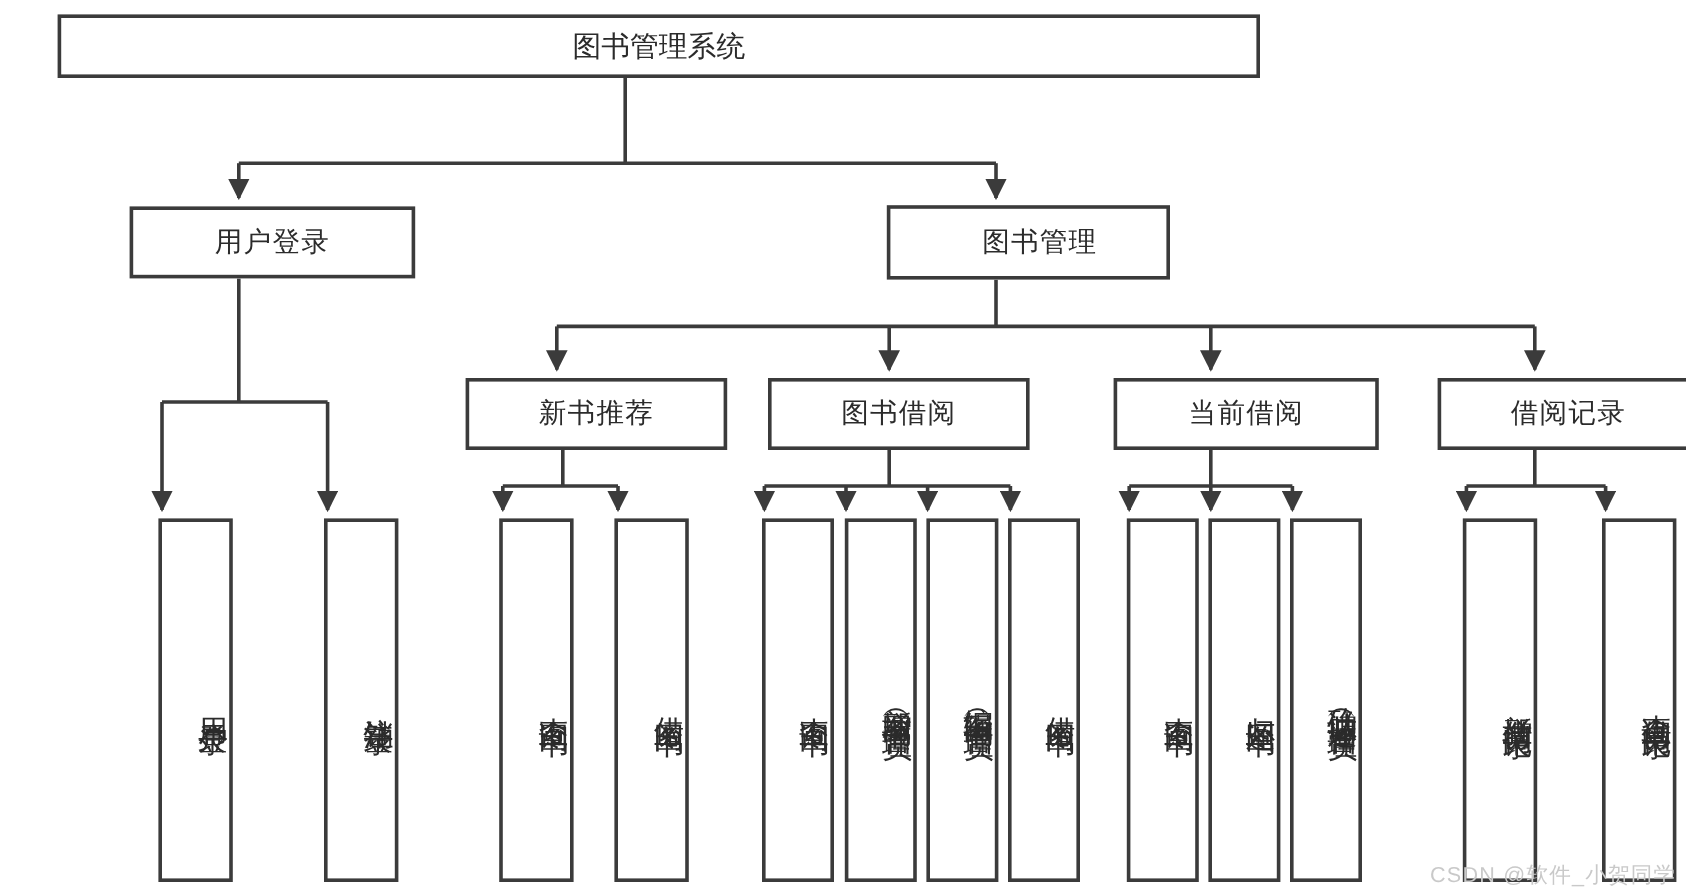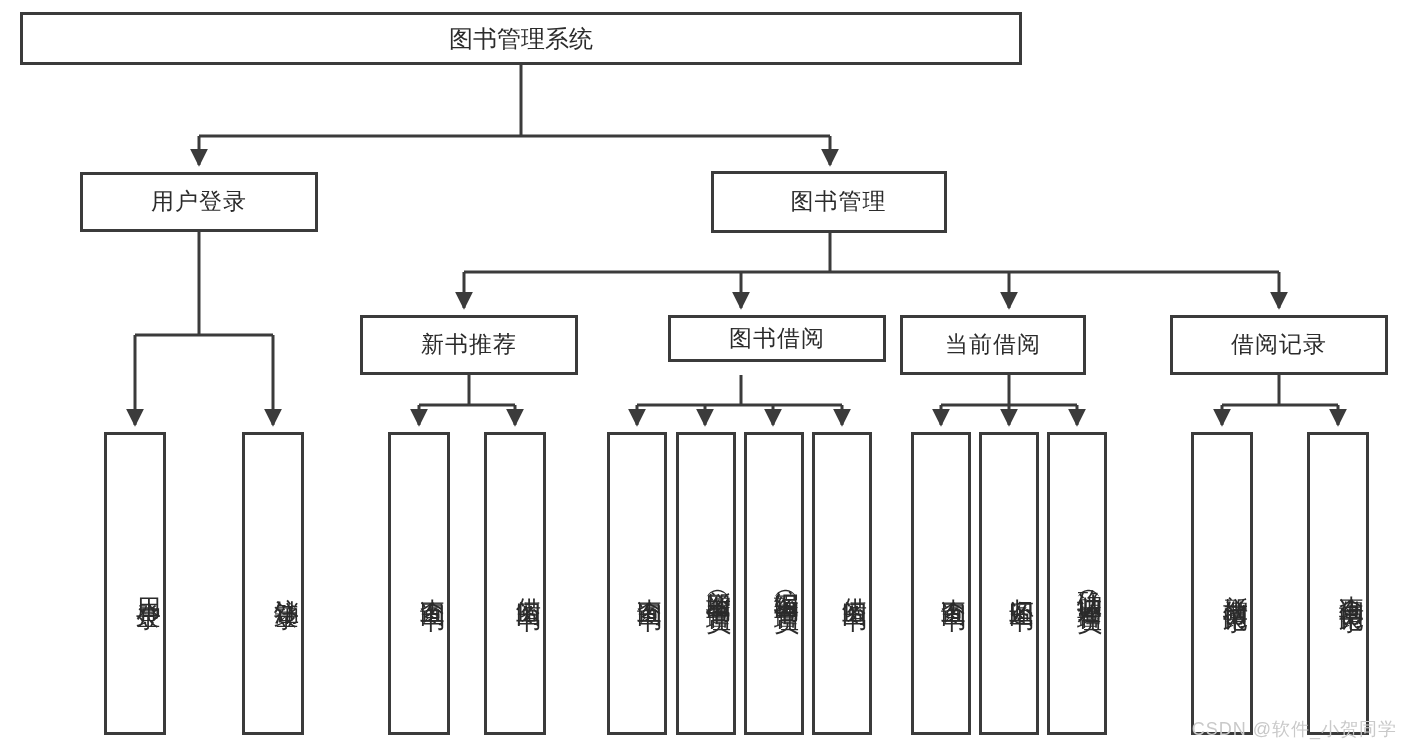--- a/index.html
+++ b/index.html
@@ -29,20 +29,21 @@
   .node {
     position: absolute;
     box-sizing: border-box;
     border: 3px solid #3b3b3b;
     background: #ffffff;
     display: flex;
     align-items: center;
     justify-content: center;
     color: #2b2b2b;
     text-align: center;
+    margin-left: 28px;
   }
   .node-h {
     font-size: 23px;
     letter-spacing: 1px;
     line-height: 1.2;
   }
   .node-root {
     font-size: 24px;
   }
   .node-leaf {
@@ -120,22 +121,22 @@
       <path d="M 1338 405 L 1338 425" marker-end="url(#arrow)"></path>
     </g>
   </svg>
 
   <div class="node node-root" style="left:20px; top:12px; width:1002px; height:53px;">图书管理系统</div>
 
   <div class="node node-h" style="left:80px; top:172px; width:238px; height:60px;">用户登录</div>
   <div class="node node-h" style="left:711px; top:171px; width:236px; height:62px;padding-left:19px;">图书管理</div>
 
   <div class="node node-h" style="left:360px; top:315px; width:218px; height:60px;text-align:center;">新书推荐</div>
-  <div class="node node-h" style="left:668px; top:315px; width:218px; height:47px;">图书借阅</div>
-  <div class="node node-h" style="left:900px; top:315px; width:186px; height:60px;">当前借阅</div>
+  <div class="node node-h" style="left:612px; top:315px; width:218px; height:60px;">图书借阅</div>
+  <div class="node node-h" style="left:900px; top:315px; width:221px; height:60px;">当前借阅</div>
   <div class="node node-h" style="left:1170px; top:315px; width:218px; height:60px;">借阅记录</div>
 
   <div class="node node-leaf" style="left:104px; top:432px; width:62px; height:303px;">用户登录</div>
   <div class="node node-leaf" style="left:242px; top:432px; width:62px; height:303px;">注销登录</div>
 
   <div class="node node-leaf" style="left:388px; top:432px; width:62px; height:303px;">查询图书</div>
   <div class="node node-leaf" style="left:484px; top:432px; width:62px; height:303px;">借阅图书</div>
 
   <div class="node node-leaf" style="left:607px; top:432px; width:60px; height:303px;">查询图书</div>
   <div class="node node-leaf" style="left:676px; top:432px; width:60px; height:303px;">新增图书（管理员）</div>

